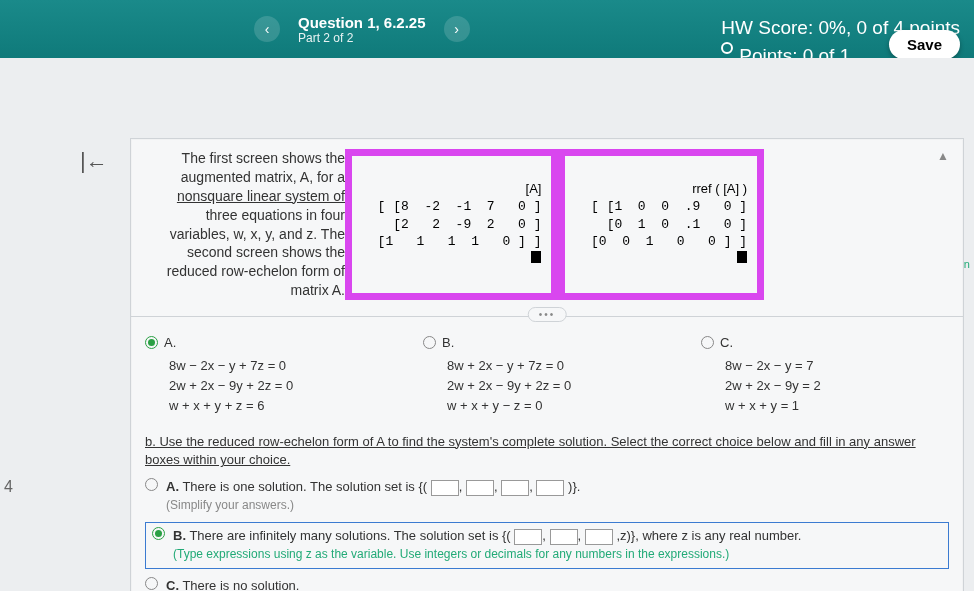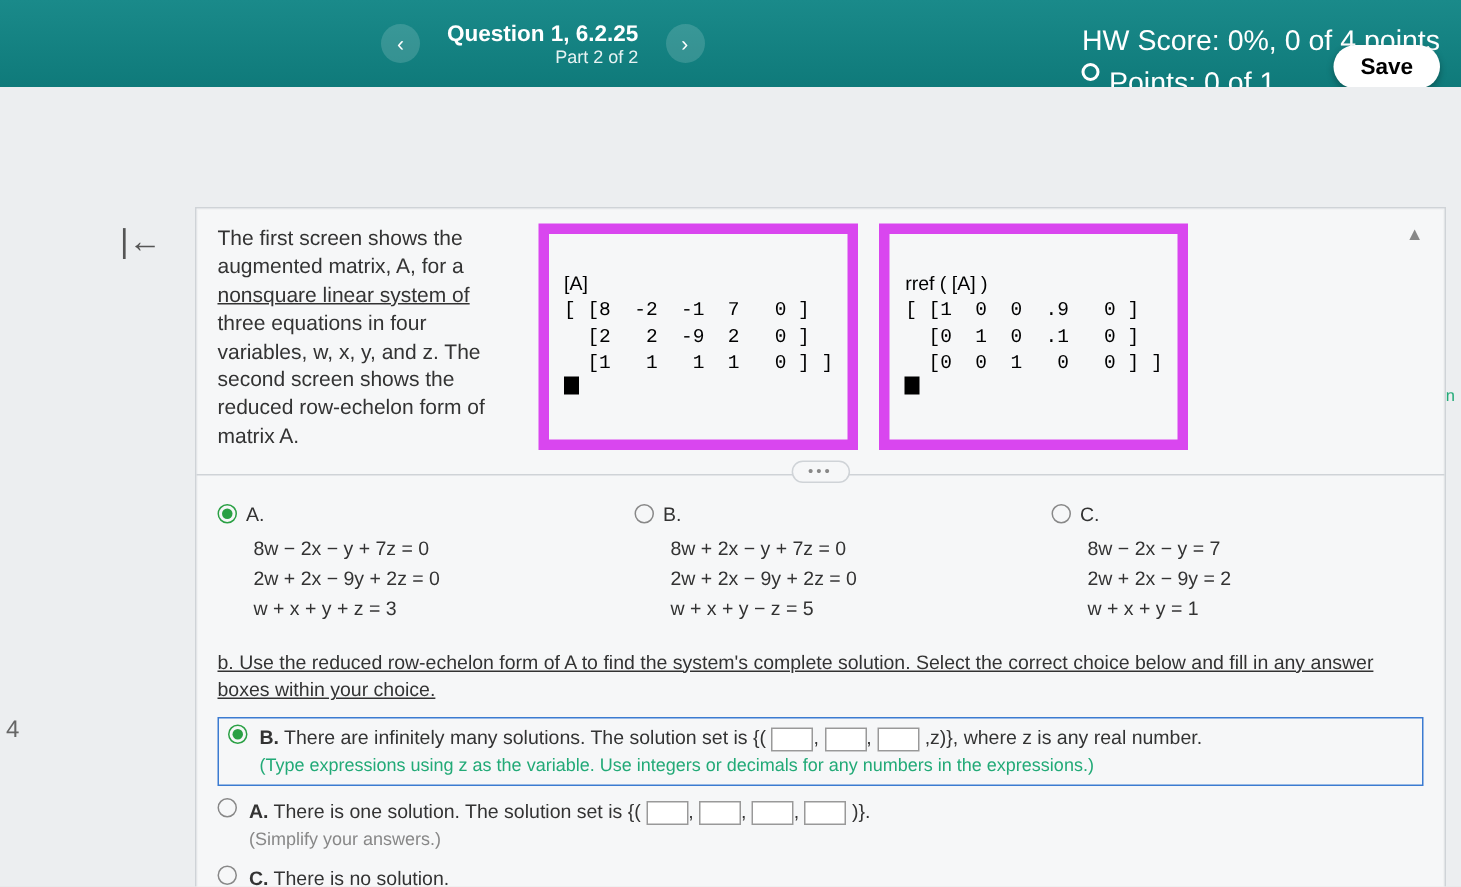--- a/index.html
+++ b/index.html
@@ -1,33 +1,33 @@
 <!DOCTYPE html>
 <html><head>
 <meta charset="utf-8">
 <style>
   * { box-sizing: border-box; margin: 0; padding: 0; }
   body { font-family: Arial, Helvetica, sans-serif; background:#d8dadc; width:974px; height:591px; overflow:hidden; position:relative; }
   .header { background: linear-gradient(#1a8a8a,#0f7a7a); color:#fff; height:58px; display:flex; align-items:center; padding:0 14px; position:relative; }
   .nav-arrow { width:26px; height:26px; border-radius:50%; background:rgba(255,255,255,.15); display:flex; align-items:center; justify-content:center; cursor:pointer; font-size:14px; color:#fff; }
-  .hdr-center { text-align:right; flex:0 0 auto; margin:0 18px; }
+  .hdr-center { text-align:left; flex:0 0 auto; margin:0 18px; }
   .qnum { font-size:15px; font-weight:600; }
   .part { font-size:12px; opacity:.9; }
   .hdr-right { margin-left:auto; font-size:19px; line-height:1.5;margin-top:26px; }
   .hdr-right .row2 { display:flex; gap:6px; }
   .circ { width:12px;height:12px;border:2px solid #fff;border-radius:50%; display:inline-block; }
   .save-btn { position:absolute; right:14px; top:30px; background:#fff; color:#000; border-radius:18px; padding:6px 18px; font-weight:600; font-size:15px; cursor:pointer; box-shadow:0 2px 5px rgba(0,0,0,.3); }
   .work { position:absolute; top:4px; left:8px; color:#ddd; font-size:14px; letter-spacing:1px; opacity:.5; }
 
   .body-area { position:absolute; top:58px; left:0; right:0; bottom:0; background:#eceef0; }
   .collapse { position:absolute; left:80px; top:90px; font-size:22px; color:#555; cursor:pointer; }
   .side-num { position:absolute; left:4px; top:420px; color:#666; font-size:16px; }
 
   .qpanel { position:absolute; left:130px; top:80px; right:10px; background:#f6f7f8; border:1px solid #cfd3d7; padding:10px 14px 60px 14px; box-shadow: inset 0 0 0 1px rgba(0,0,0,.02); }
-  .intro { display:flex; gap:14px; }
+  .intro { display:flex; gap:0;text-align:right; }
   .intro-text { font-size:14px; color:#333; max-width:200px; line-height:1.35; }
   .intro-text .ul { text-decoration:underline; }
   .matbox { border:7px solid #d946ef; padding:6px 10px; font-family: "Courier New", monospace; font-size:13px; background:#f6f7f8; white-space:pre; line-height:1.35; flex:0 0 auto; }
   .matbox .hd { font-family:Arial; font-size:13px; }
   .cursor { width:10px;height:12px;background:#000;display:inline-block; }
 
   .divider { height:1px; background:#cfd3d7; margin:16px -14px 0 -14px; position:relative; }
   .dots { position:absolute; left:50%; top:-9px; transform:translateX(-50%); background:#f6f7f8; border:1px solid #cfd3d7; border-radius:10px; padding:1px 10px; font-size:10px; color:#888; letter-spacing:2px; }
 
   .choices { display:flex; gap:30px; margin-top:18px; font-size:13px; color:#333; }
@@ -104,80 +104,80 @@
 
     <div class="choices">
       <div class="choice">
         <div class="chead">
             <span class="radio sel"></span>
             <span>A.</span>
           </div>
         <div class="eqs">
           <div>8w − 2x − y + 7z = 0</div>
           <div>2w + 2x − 9y + 2z = 0</div>
-          <div>w + x + y + z = 3</div>
+          <div>w + x + y + z = 6</div>
         </div>
       </div>
       <div class="choice">
         <div class="chead">
             <span class="radio"></span>
             <span>B.</span>
           </div>
         <div class="eqs">
           <div>8w + 2x − y + 7z = 0</div>
           <div>2w + 2x − 9y + 2z = 0</div>
-          <div>w + x + y − z = 5</div>
+          <div>w + x + y − z = 0</div>
         </div>
       </div>
       <div class="choice">
         <div class="chead">
             <span class="radio"></span>
             <span>C.</span>
           </div>
         <div class="eqs">
           <div>8w − 2x − y = 7</div>
           <div>2w + 2x − 9y = 2</div>
           <div>w + x + y = 1</div>
         </div>
       </div>
     </div>
 
     <div class="partb">
       <div style="margin-bottom:8px;text-decoration:underline;">b. Use the reduced row-echelon form of A to find the system's complete solution. Select the correct choice below and fill in any answer boxes within your choice.</div>
 
+      <div class="ans-row">
+        <span class="radio"></span>
+        <div>
+          <span style="font-weight:600;">A.</span>
+          <span>There is one solution. The solution set is {(</span>
+          <span class="inbox"></span>,
+          <span class="inbox"></span>,
+          <span class="inbox"></span>,
+          <span class="inbox"></span>
+          <span>)}.</span>
+          <div class="hint2">(Simplify your answers.)</div>
+        </div>
+      </div>
+
       <div class="ans-row selected">
         <span class="radio sel"></span>
         <div>
           <span style="font-weight:600;">B.</span>
           <span>There are infinitely many solutions. The solution set is {(</span>
           <span class="inbox"></span>,
           <span class="inbox"></span>,
           <span class="inbox"></span>
           <span>,z)}, where z is any real number.</span>
           <div class="hint">(Type expressions using z as the variable. Use integers or decimals for any numbers in the expressions.)</div>
         </div>
       </div>
 
       <div class="ans-row">
         <span class="radio"></span>
         <div>
-          <span style="font-weight:600;">A.</span>
-          <span>There is one solution. The solution set is {(</span>
-          <span class="inbox"></span>,
-          <span class="inbox"></span>,
-          <span class="inbox"></span>,
-          <span class="inbox"></span>
-          <span>)}.</span>
-          <div class="hint2">(Simplify your answers.)</div>
-        </div>
-      </div>
-
-      <div class="ans-row">
-        <span class="radio"></span>
-        <div>
           <span style="font-weight:600;">C.</span>
           <span>There is no solution.</span>
         </div>
       </div>
     </div>
 
   </div>
 </div>
 
 </body></html>

